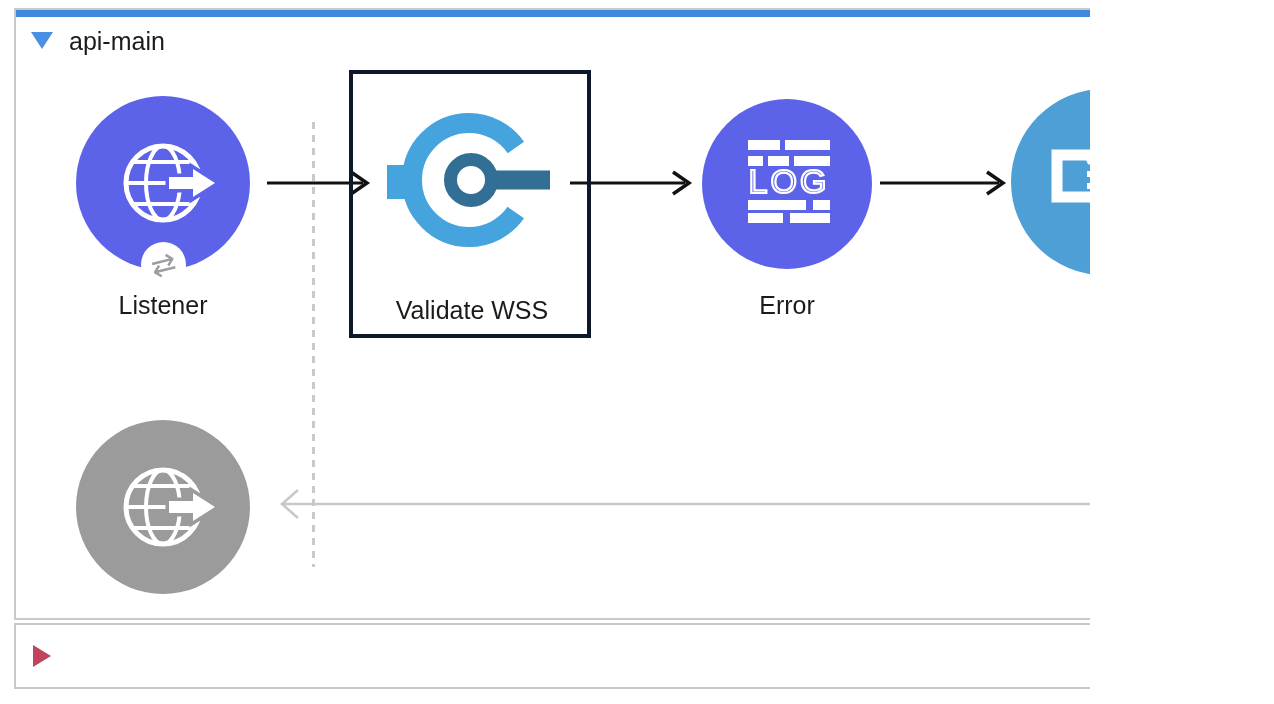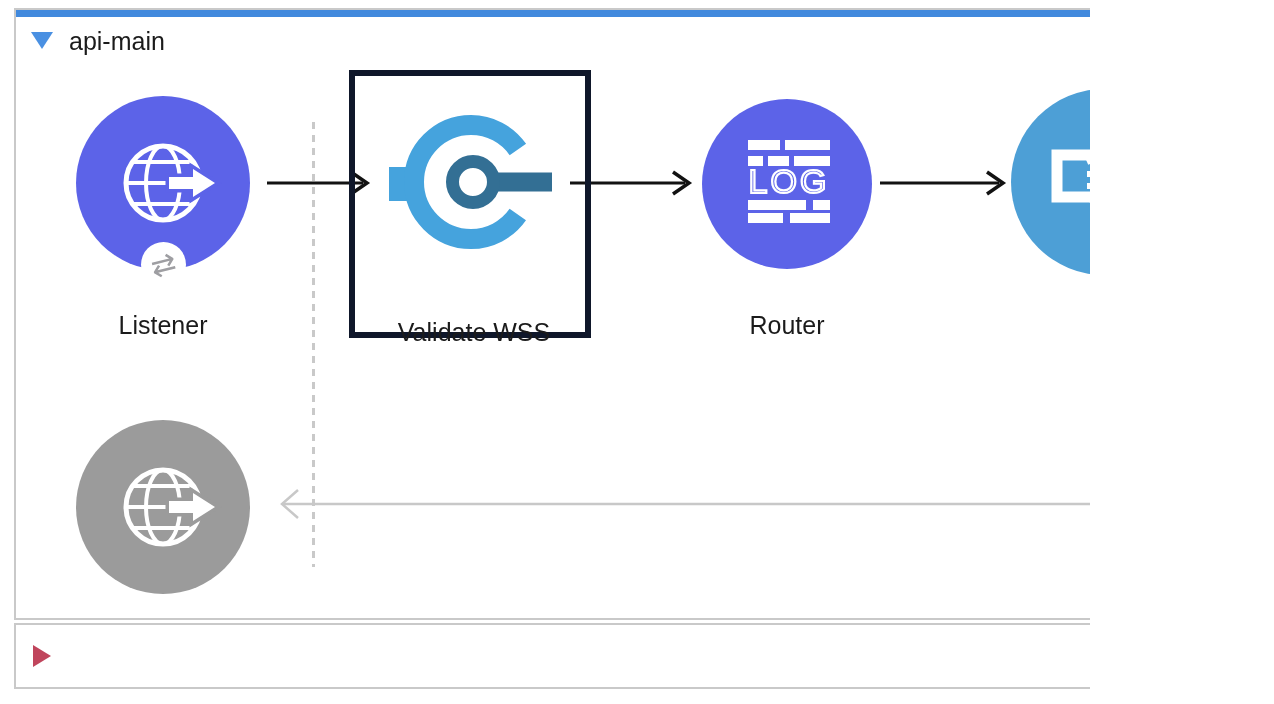--- a/index.html
+++ b/index.html
@@ -23,24 +23,24 @@
   }
   .tri-right{
     position:absolute;left:33px;top:645px;width:0;height:0;cursor:pointer;
     border-top:11px solid transparent;border-bottom:11px solid transparent;
     border-left:18px solid #c0455c;
   }
   .flow-title{position:absolute;left:69px;top:26px;font-size:25px;line-height:30px;}
   .error-title{position:absolute;left:69px;top:643px;font-size:25px;line-height:30px;}
   .circle{position:absolute;border-radius:50%;}
   .circle svg{position:absolute;left:0;top:0;}
-  .node-label{position:absolute;font-size:25px;line-height:30px;text-align:center;white-space:nowrap;margin-top:20px;}
+  .node-label{position:absolute;font-size:25px;line-height:30px;text-align:center;white-space:nowrap;}
   .selection-box{
     position:absolute;left:349px;top:70px;width:242px;height:268px;
-    border:6px solid #0f172a;box-sizing:border-box;background:transparent;
+    border:4px solid #0f172a;box-sizing:border-box;background:transparent;
   }
   .badge{
     position:absolute;left:141px;top:242px;width:45px;height:45px;border-radius:50%;
     background:#ffffff;display:flex;align-items:center;justify-content:center;
   }
   .badge span{
     font-size:30px;color:#9e9ea2;transform:rotate(-14deg);line-height:1;
     font-family:"DejaVu Sans",sans-serif;
   }
   .overlay{position:absolute;left:0;top:0;pointer-events:none;}
@@ -115,21 +115,21 @@
       <rect x="46" y="57" width="15" height="10" fill="#ffffff"></rect>
       <rect x="66" y="57" width="21" height="10" fill="#ffffff"></rect>
       <rect x="92" y="57" width="36" height="10" fill="#ffffff"></rect>
       <text x="87" y="94" text-anchor="middle" font-size="34" letter-spacing="3" font-family="Liberation Sans, DejaVu Sans, sans-serif" fill="none" stroke="#ffffff" stroke-width="2.2">LOG</text>
       <rect x="46" y="101" width="58" height="10" fill="#ffffff"></rect>
       <rect x="111" y="101" width="17" height="10" fill="#ffffff"></rect>
       <rect x="46" y="114" width="35" height="10" fill="#ffffff"></rect>
       <rect x="88" y="114" width="40" height="10" fill="#ffffff"></rect>
     </svg>
   </div>
-  <div class="node-label z2" style="left:687px;top:290px;width:200px;">Router</div>
+  <div class="node-label z2" style="left:687px;top:290px;width:200px;">Error</div>
 
   <div class="circle z2" style="left:1011px;top:89px;width:186px;height:186px;background:#4d9fd6;">
     <svg width="186" height="186" viewBox="0 0 186 186">
       <path d="M82,66 H46 V108 H82" fill="none" stroke="#ffffff" stroke-width="11"></path>
       <line x1="76" y1="73" x2="90" y2="67" stroke="#ffffff" stroke-width="6"></line>
       <line x1="76" y1="85" x2="91" y2="85" stroke="#ffffff" stroke-width="6"></line>
       <line x1="76" y1="97" x2="91" y2="97" stroke="#ffffff" stroke-width="6"></line>
       <line x1="76" y1="109" x2="90" y2="115" stroke="#ffffff" stroke-width="6"></line>
       <path d="M95,67 L100,58 L107,55" fill="none" stroke="#ffffff" stroke-width="6"></path>
       <line x1="97" y1="91" x2="120" y2="91" stroke="#ffffff" stroke-width="6"></line>

